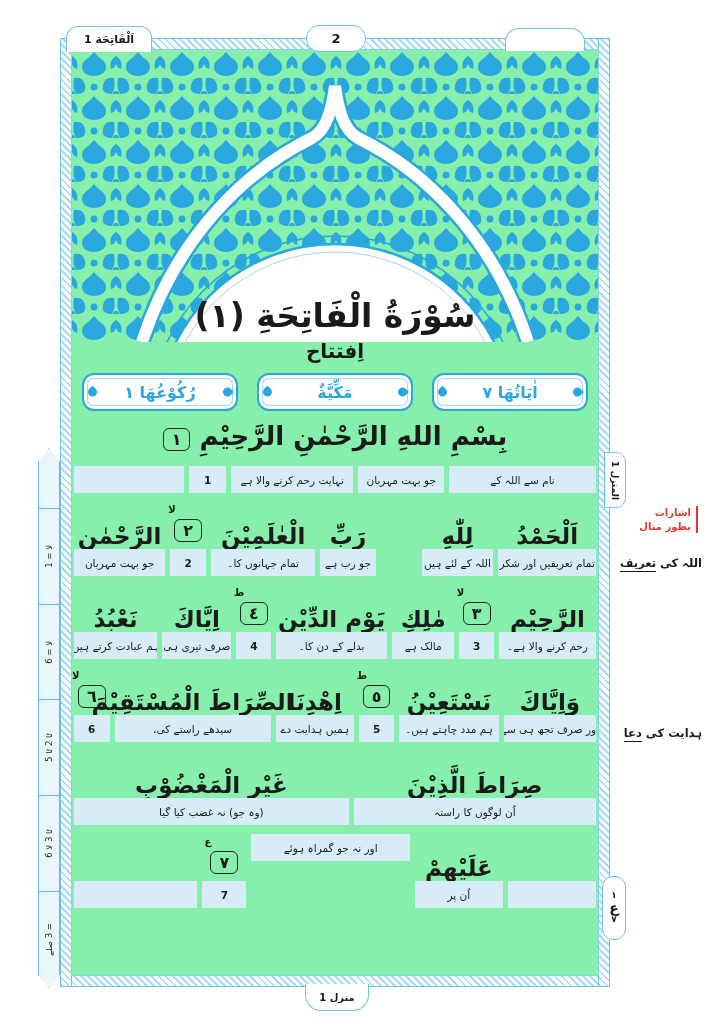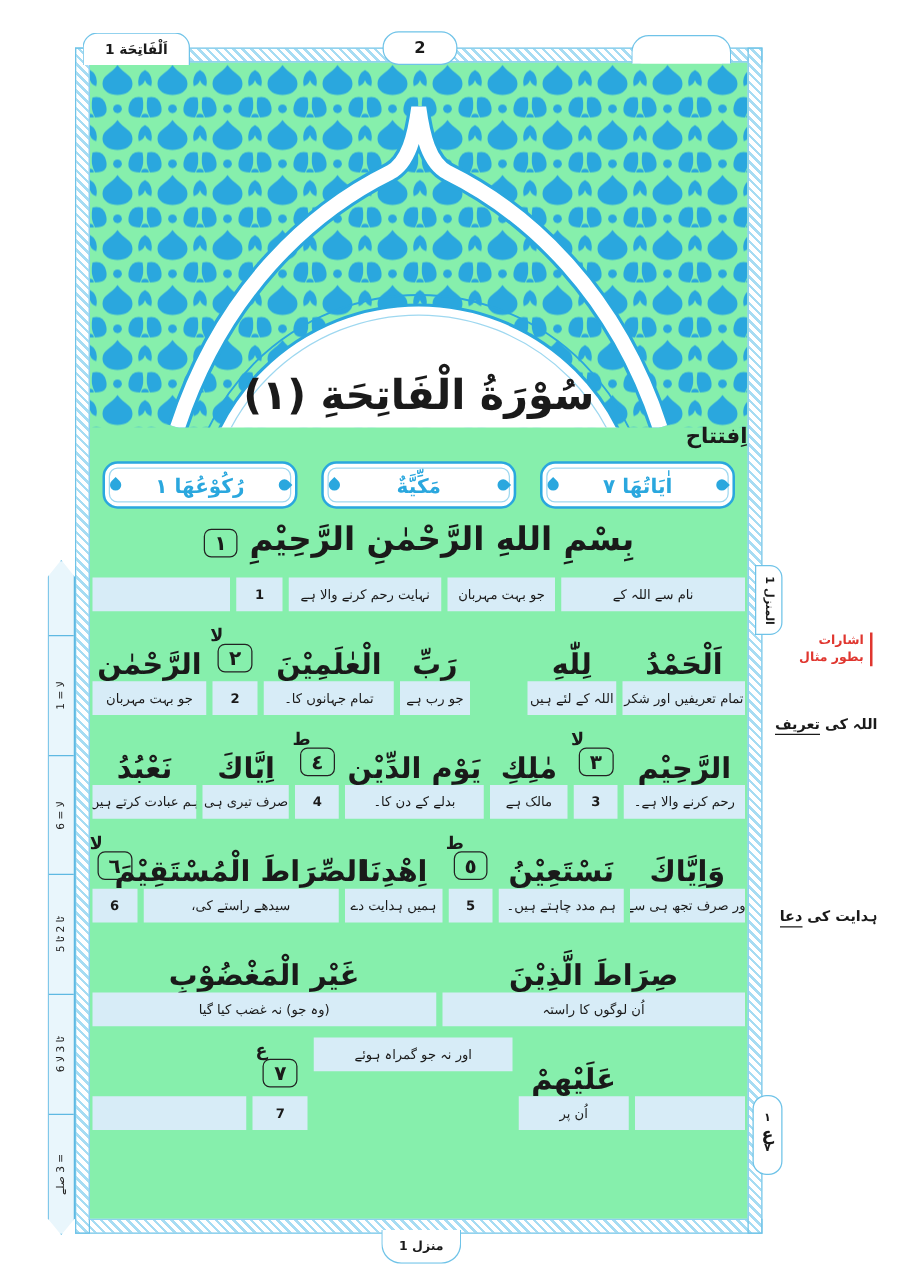--- a/index.html
+++ b/index.html
@@ -13,21 +13,21 @@
   .strip.bottom{left:60px;top:975px;width:550px;height:12px;}
   .strip.left{left:60px;top:38px;width:12px;height:949px;}
   .strip.right{left:598px;top:38px;width:12px;height:949px;}
   
   .content{position:absolute;left:72px;top:50px;width:526px;height:925px;
            outline:1px solid #8ed1ef;background:#86efac;z-index:2;overflow:hidden;}
   .hdr-svg{display:block;}
   
   .title{margin-top:-46px;position:relative;z-index:3;text-align:center;
          font-size:33px;font-weight:bold;direction:rtl;}
-  .subtitle{font-size:17px;font-weight:bold;direction:rtl;margin-top:4px;}
+  .subtitle{text-align:center;font-size:20px;font-weight:bold;direction:rtl;margin-top:4px;}
   
   .badges{display:flex;direction:rtl;justify-content:space-between;
           padding:0 10px;margin-top:10px;height:38px;}
   .badge{position:relative;flex:0 0 30%;display:flex;align-items:center;justify-content:center;
          border:2px solid #2AA7DE;border-radius:12px;background:#fff;
          box-shadow:inset 0 0 0 3px #fff, inset 0 0 0 4px #9fd8f0;
          color:#2AA7DE;font-weight:bold;font-size:16px;direction:rtl;}
   .badge::before,.badge::after{content:"";position:absolute;top:50%;width:9px;height:9px;
          background:#2AA7DE;border-radius:50% 0 50% 50%;transform:translateY(-50%) rotate(45deg);}
   .badge::before{right:4px;} .badge::after{left:4px;border-radius:0 50% 50% 50%;}
@@ -39,21 +39,21 @@
   .cols{display:flex;direction:rtl;gap:5px;}
   .col{display:flex;flex-direction:column;min-width:0;}
   .ar{height:47px;display:flex;align-items:flex-end;justify-content:center;
       font-size:23px;font-weight:bold;direction:rtl;white-space:nowrap;}
   .ur{height:27px;background:#D7ECF7;display:flex;align-items:center;justify-content:center;
       font-size:10.5px;direction:rtl;white-space:nowrap;overflow:hidden;}
   .ur.num{font-family:"DejaVu Sans",sans-serif;font-weight:bold;direction:ltr;}
   .vboxwrap{position:relative;display:inline-block;margin-bottom:7px;}
   .vbox{display:inline-block;border:1.6px solid #222;border-radius:6px;
         padding:0 8px;font-size:16px;font-weight:bold;line-height:21px;}
-  .waqf{position:absolute;top:-11px;left:-6px;font-size:14px;font-weight:bold;}
+  .waqf{position:absolute;top:-11px;left:-6px;font-size:10px;font-weight:bold;}
   
   .tab-surah{position:absolute;left:66px;top:26px;width:84px;height:25px;z-index:3;
       background:#fff;border:1.5px solid #6fc3e8;border-bottom:none;
       border-radius:12px 12px 0 0;display:flex;align-items:center;justify-content:center;
       font-size:11px;font-weight:bold;direction:rtl;}
   .page-pill{position:absolute;left:306px;top:25px;width:58px;height:25px;z-index:3;
       background:#fff;border:1.5px solid #6fc3e8;border-radius:13px;
       display:flex;align-items:center;justify-content:center;font-size:13px;font-weight:bold;}
   .bump-empty{position:absolute;left:505px;top:28px;width:78px;height:22px;z-index:3;
       background:#fff;border:1.5px solid #6fc3e8;border-bottom:none;border-radius:14px 14px 0 0;}
@@ -77,21 +77,21 @@
   .ruku{position:absolute;left:602px;top:876px;width:22px;height:62px;z-index:4;
       background:#fff;border:1.5px solid #6fc3e8;border-radius:11px;
       display:flex;flex-direction:column;align-items:center;justify-content:center;line-height:1.05;}
   .ruku .t,.ruku .b{font-size:9px;font-weight:bold;}
   .ruku .m{font-size:14px;font-weight:bold;}
   .rnotes{position:absolute;left:616px;top:0;width:96px;height:1024px;z-index:3;}
   .rnote-red{position:absolute;top:506px;right:14px;color:#E0362F;font-size:10px;font-weight:bold;
       text-align:right;direction:rtl;line-height:1.35;border-right:2px solid #E0362F;padding-right:5px;}
   .rnote{position:absolute;right:10px;font-size:11.5px;font-weight:bold;direction:rtl;white-space:nowrap;}
   .rnote .u{border-bottom:1.5px solid #1a1a1a;padding-bottom:1px;}
-  .rnote.n0{top:556px;margin-top:16px;} .rnote.n1{top:726px;}
+  .rnote.n0{top:556px;} .rnote.n1{top:726px;}
 </style>
 </head>
 <body>
 
 <div class="page">
 
   <div class="strip top"></div>
   <div class="strip bottom"></div>
   <div class="strip left"></div>
   <div class="strip right"></div>

